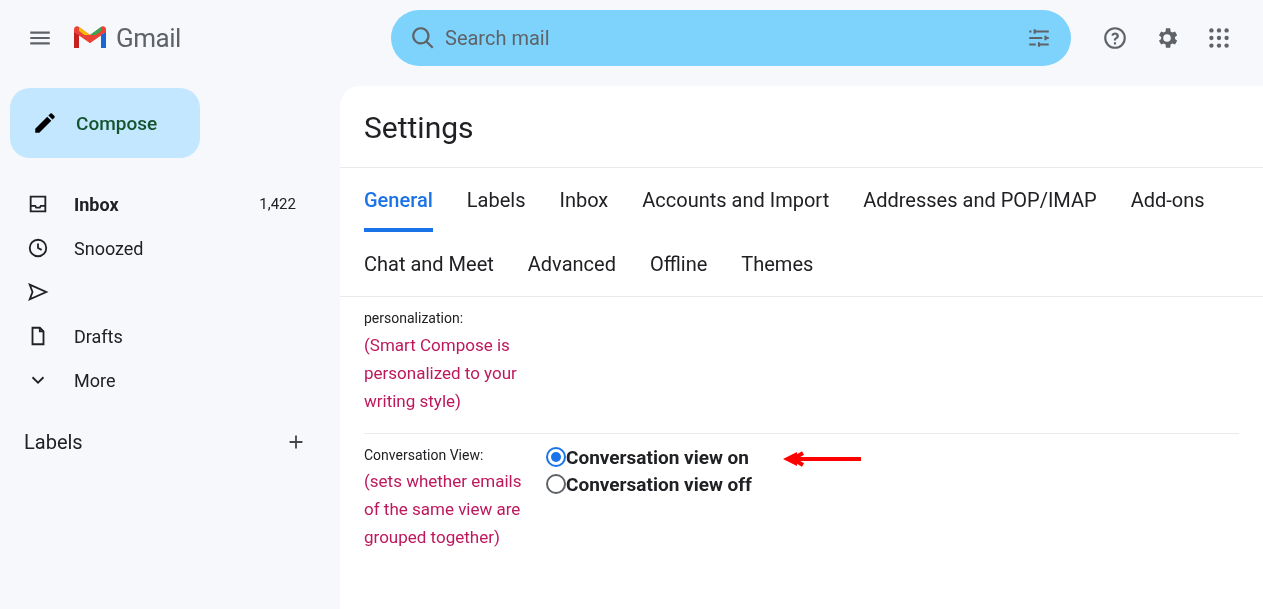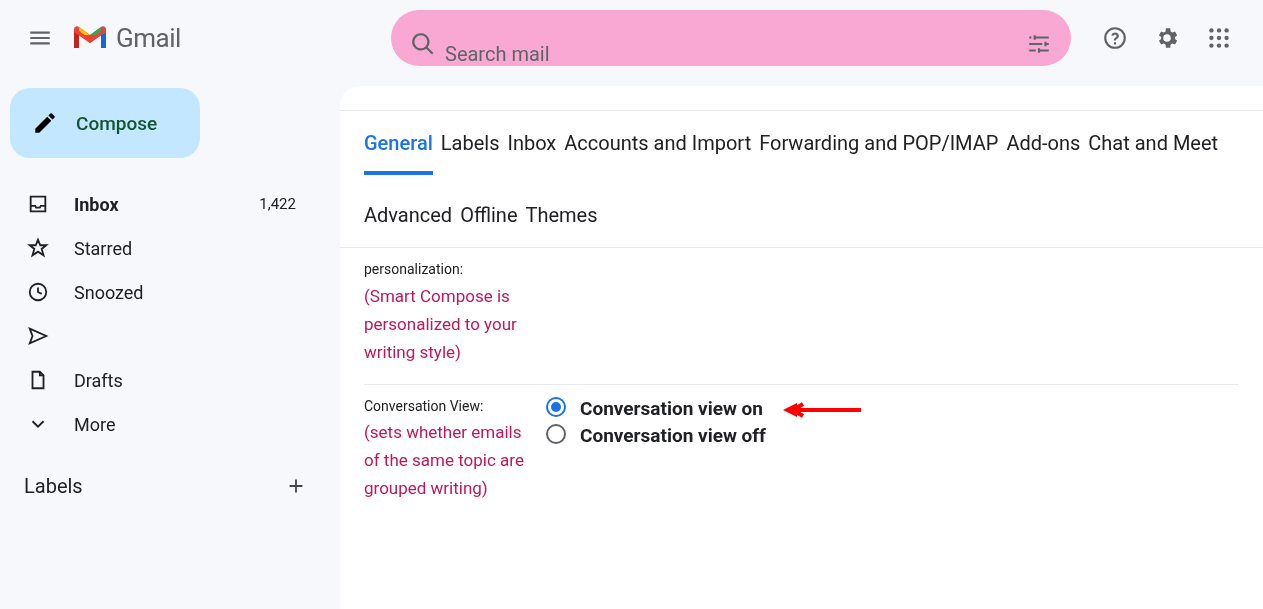--- a/index.html
+++ b/index.html
@@ -4,21 +4,21 @@
 <style>
   * { box-sizing: border-box; margin: 0; padding: 0; font-family: "Google Sans", Roboto, Arial, sans-serif; }
   body { background: #f6f8fc; width: 1263px; height: 609px; overflow: hidden; color: #202124; }
 
   
   .header { display: flex; align-items: center; height: 76px; padding: 0 20px 0 16px; }
   .menu-btn { width: 48px; height: 48px; border: none; background: none; display:flex; align-items:center; justify-content:center; border-radius:50%; cursor:pointer; }
   .menu-btn svg { width: 26px; height: 26px; fill: #5f6368; }
   .logo { display:flex; align-items:flex-start; margin-left: 8px; margin-right: auto; gap: 8px; }
   .logo-text { font-size: 26px; color: #5f6368; font-weight: 400; letter-spacing: -0.5px; }
-  .search-bar { flex: 0 0 680px; height: 56px; background: #f9a8d4; border-radius: 28px; display:flex; align-items:flex-end; padding: 0 10px; margin-right: 20px; }
+  .search-bar { flex: 0 0 680px; height: 56px; background: #7dd3fc; border-radius: 28px; display:flex; align-items:center; padding: 0 10px; margin-right: 20px; }
   .search-icon-btn { width: 44px; height: 44px; border:none; background:none; display:flex; align-items:center; justify-content:center; border-radius:50%; cursor:pointer; }
   .search-icon-btn svg { width:26px; height:26px; fill:#5f6368; }
   .search-input { flex:1; border:none; background:none; font-size:20px; color:#5f6368; outline:none; }
   .search-input::placeholder { color:#5f6368; }
   .header-icons { display:flex; align-items:center; gap: 4px; }
   .hicon { width:48px; height:48px; border:none; background:none; display:flex; align-items:center; justify-content:center; border-radius:50%; cursor:pointer; }
   .hicon svg { width:26px; height:26px; fill:#5f6368; }
 
   
   .main { display:flex; height: calc(609px - 76px); }
@@ -33,31 +33,31 @@
   .nav-label { flex:1; }
   .nav-count { font-size: 15px; color:#202124; font-weight:400; }
   .labels-row { display:flex; align-items:center; justify-content:space-between; padding: 24px 28px 0 24px; font-size: 20px; color:#202124; }
   .labels-row .plus { width:32px; height:32px; display:flex; align-items:center; justify-content:center; border:none; background:none; cursor:pointer; }
   .labels-row .plus svg { width:22px; height:22px; fill:#444746; }
 
   
   .panel { flex:1; background:#fff; border-radius: 20px 0 0 0; padding: 24px 0 0 0; overflow:hidden; margin-top: 10px; }
   .settings-title { font-size: 30px; font-weight: 400; padding: 0 0 22px 24px; }
   .tabs-wrap { border-top: 1px solid #e8eaed; border-bottom: 1px solid #e8eaed; padding: 0 24px; }
-  .tabs { display:flex; flex-wrap: wrap; column-gap: 34px; row-gap: 0; gap: 8px; }
+  .tabs { display:flex; flex-wrap: wrap; column-gap: 34px; row-gap: 0; }
   .tab { font-size: 20px; color:#202124; padding: 20px 0; cursor:pointer; white-space:nowrap; }
   .tab.active { color:#1a73e8; font-weight:500; border-bottom: 4px solid #1a73e8; padding-bottom: 16px; }
   .settings-body { padding: 0 24px; overflow-y:auto; height: 340px; }
   .frag-row { display:flex; border-bottom: 1px solid #e8eaed; padding: 12px 0 18px 0; }
   .frag-row.noborder { border-bottom:none; }
   .frag-label { width: 170px; }
   .frag-label .bold { font-weight:400; font-size:14px; line-height:1.4; }
   .frag-label .desc { font-size:17px; line-height:1.65; color:#be185d; margin-top: 2px; }
   .frag-opts { flex:1; padding-left: 12px; }
-  .opt-row { display:flex; gap: 14px; font-size:19px; font-weight:700; margin-bottom: 4px; position:relative; }
+  .opt-row { display:flex; align-items:center; font-size:19px; font-weight:700; margin-bottom: 4px; position:relative; }
   .radio { appearance:none; width:20px; height:20px; border:2px solid #5f6368; border-radius:50%; position:relative; cursor:pointer; }
   .radio:checked { border-color:#1a73e8; }
   .radio:checked::after { content:""; position:absolute; inset:3px; background:#1a73e8; border-radius:50%; }
   .annot-arrow { position:absolute; left: 235px; top: 4px; }
   .annot-arrow svg { width: 80px; height: 18px; }
 </style>
 </head>
 <body>
 
 <div class="header">
@@ -139,28 +139,20 @@
               <path fill="none" stroke-width="2" d="M4 4h16v16H4z"></path>
               <path fill="none" stroke-width="2" d="M4 14h5l1 2h4l1-2h5"></path>
             </svg>
           </span>
         <span class="nav-label">Inbox</span>
         <span class="nav-count">1,422</span>
       </div>
       <div class="nav-item">
         <span class="nicon">
             <svg viewBox="0 0 24 24">
-              <path fill="none" stroke-width="2" d="m12 3 2.5 6H21l-5 4 2 7-6-4-6 4 2-7-5-4h6.5z"></path>
-            </svg>
-          </span>
-        <span class="nav-label">Starred</span>
-      </div>
-      <div class="nav-item">
-        <span class="nicon">
-            <svg viewBox="0 0 24 24">
               <circle cx="12" cy="12" r="9" fill="none" stroke-width="2"></circle>
               <path fill="none" stroke-width="2" d="M12 7v5l4 2"></path>
             </svg>
           </span>
         <span class="nav-label">Snoozed</span>
       </div>
       <div class="nav-item">
         <span class="nicon">
             <svg viewBox="0 0 24 24">
               <path fill="none" stroke-width="2" d="M3 4l18 8-18 8 3-8z"></path>
@@ -190,28 +182,29 @@
       <span>Labels</span>
       <button class="plus">
         <svg viewBox="0 0 24 24">
             <path d="M11 5h2v6h6v2h-6v6h-2v-6H5v-2h6z"></path>
           </svg>
       </button>
     </div>
   </div>
 
   <div class="panel">
+    <div class="settings-title">Settings</div>
 
     <div class="tabs-wrap">
       <div class="tabs">
         <div class="tab active">General</div>
         <div class="tab">Labels</div>
         <div class="tab">Inbox</div>
         <div class="tab">Accounts and Import</div>
-        <div class="tab">Forwarding and POP/IMAP</div>
+        <div class="tab">Addresses and POP/IMAP</div>
         <div class="tab">Add-ons</div>
         <div class="tab">Chat and Meet</div>
         <div class="tab">Advanced</div>
         <div class="tab">Offline</div>
         <div class="tab">Themes</div>
       </div>
     </div>
 
     <div class="settings-body">
 
@@ -219,21 +212,21 @@
         <div class="frag-label">
           <div class="bold">personalization:</div>
           <div class="desc">(Smart Compose is personalized to your writing style)</div>
         </div>
         <div class="frag-opts"></div>
       </div>
 
       <div class="frag-row noborder">
         <div class="frag-label">
           <div class="bold">Conversation View:</div>
-          <div class="desc">(sets whether emails of the same topic are grouped writing)</div>
+          <div class="desc">(sets whether emails of the same view are grouped together)</div>
         </div>
         <div class="frag-opts">
           <label class="opt-row">
             <input type="radio" name="convview" class="radio" checked="" style="">
             <span>Conversation view on</span>
             <span class="annot-arrow">
               <svg viewBox="0 0 80 18">
                   <path d="M80 9H12M12 9l10-6M12 9l10 6" stroke="#ff0000" stroke-width="4" fill="none"></path>
                   <path d="M2 9l14-7v14z" fill="#ff0000"></path>
                 </svg>

